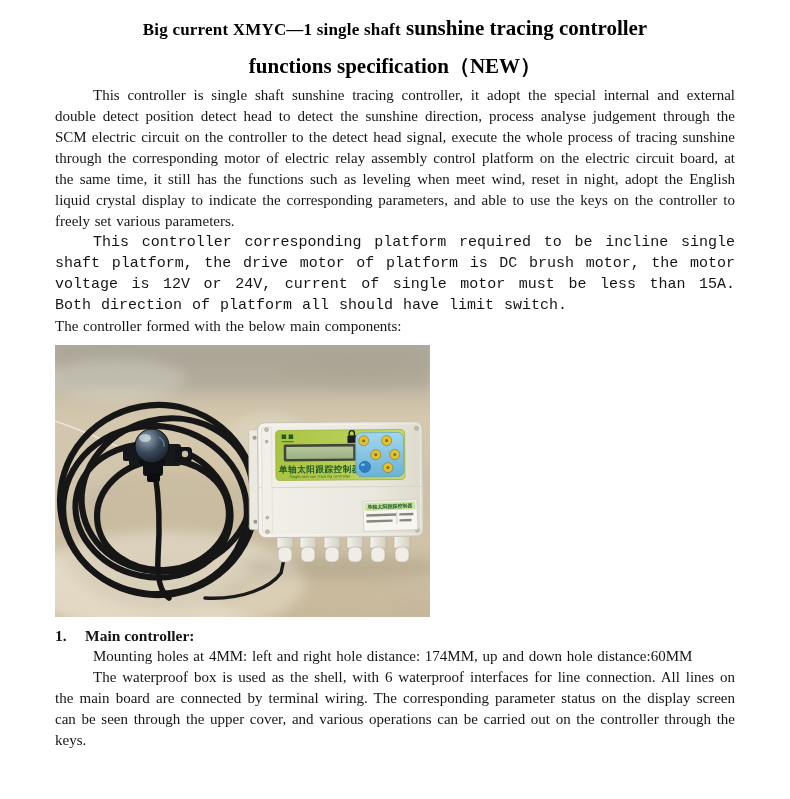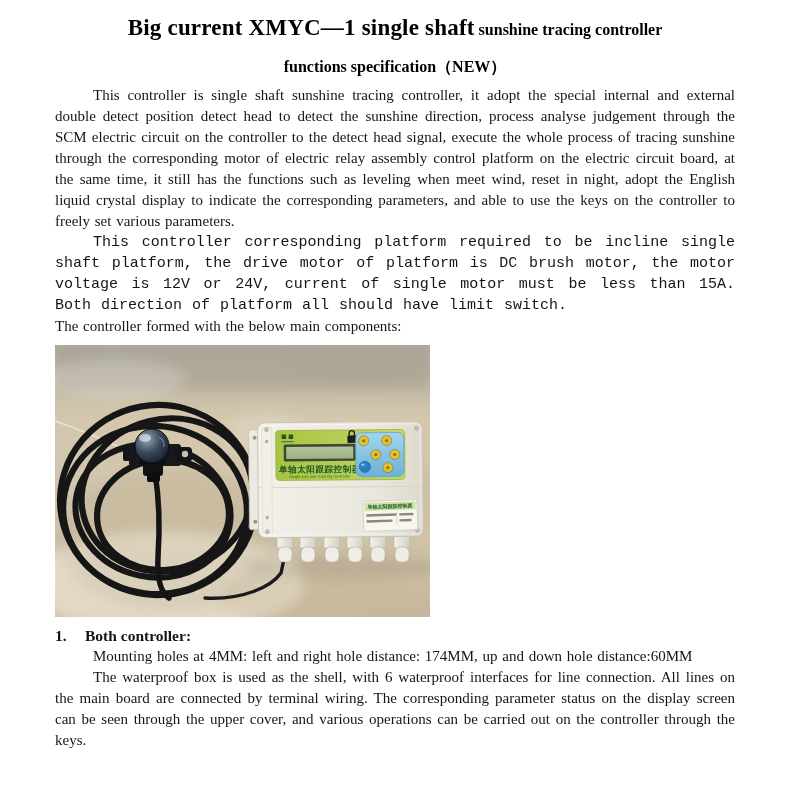--- a/index.html
+++ b/index.html
@@ -1,21 +1,21 @@
 <!DOCTYPE html>
 <html><head>
 <meta charset="utf-8">
 <style>
   html,body{margin:0;padding:0;background:#ffffff;}
   body{width:790px;height:799px;overflow:hidden;font-family:"Liberation Serif",serif;color:#151515;}
   .page{box-sizing:border-box;width:790px;height:799px;padding:6px 55px 0 55px;overflow:hidden;}
   .title{margin:0;text-align:center;font-weight:bold;color:#000;}
   .title .tline{line-height:37px;white-space:nowrap;}
-  .t-big{font-size:23px;letter-spacing:0.2px;}
-  .t-small{font-size:16px;}
+  .t-big{font-size:17px;letter-spacing:0.2px;}
+  .t-small{font-size:21px;}
   p.body{font-size:15px;line-height:21px;text-align:justify;margin:0;word-spacing:1px;}
   .p1{margin-top:12px;text-indent:38px;}
   .p2{margin-top:6px;line-height:33.5px;text-indent:38px;font-family:Liberation Mono, monospace;}
   .intro{margin-top:16px;text-align:left;}
   .photo{margin-top:8px;width:375px;height:272px;position:relative;}
   .photo svg{display:block;}
   .sec1head{margin-top:8px;font-size:15.5px;font-weight:bold;line-height:21px;}
   .sec1head .num{display:inline-block;width:30px;}
   .mounting{text-indent:38px;text-align:left;}
   .p3{text-indent:38px;}
@@ -210,20 +210,20 @@
           <rect x="344" y="169" width="14" height="2.4" fill="#8a887c"></rect>
           <rect x="311" y="175" width="26" height="2.4" fill="#8a887c"></rect>
           <rect x="344" y="175" width="12" height="2.4" fill="#8a887c"></rect>
           <line x1="341.5" y1="167.5" x2="341.5" y2="180" stroke="#b9b5a8" stroke-width="0.6"></line>
         </g>
       </g>
     </svg>
   </div>
 
   <div class="sec1head">
-    <span class="num">1.</span><span>Both controller:</span>
+    <span class="num">1.</span><span>Main controller:</span>
   </div>
 
   <p class="body mounting">Mounting holes at 4MM: left and right hole distance: 174MM, up and down hole distance:60MM</p>
 
   <p class="body p3">The waterproof box is used as the shell, with 6 waterproof interfaces for line connection. All lines on the main board are connected by terminal wiring. The corresponding parameter status on the display screen can be seen through the upper cover, and various operations can be carried out on the controller through the keys.</p>
 
 </div>
 
 </body></html>

